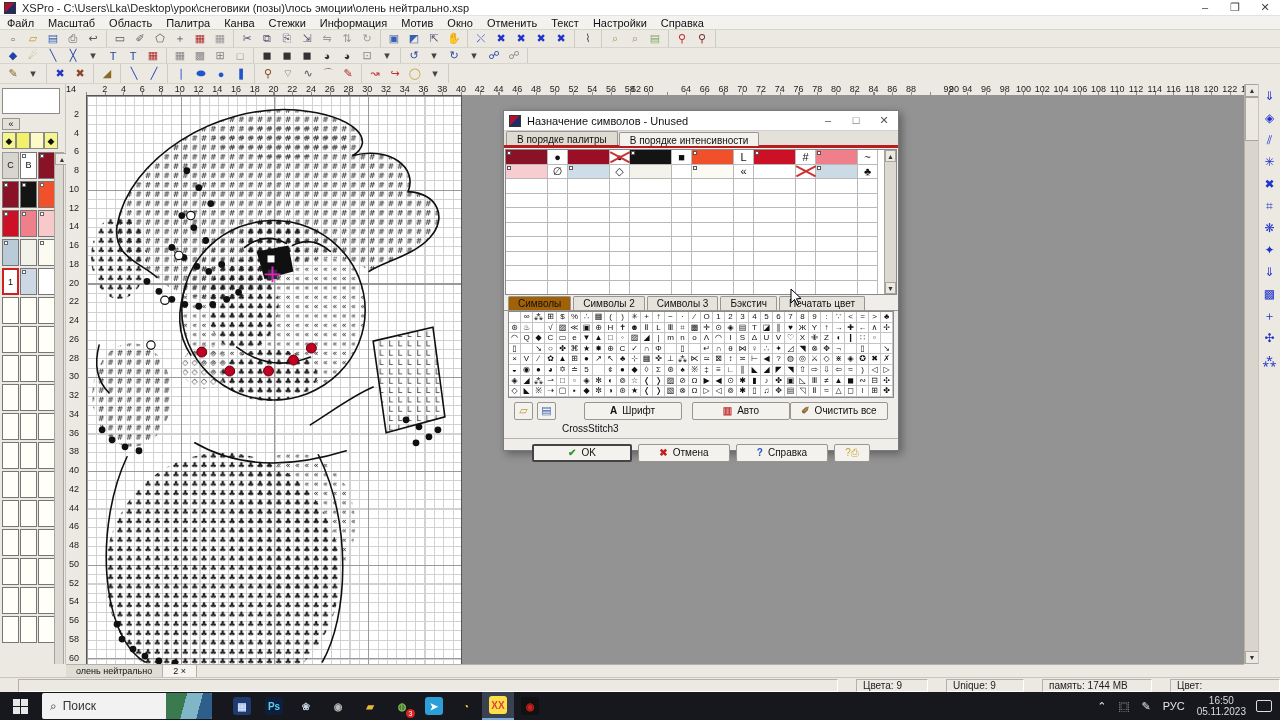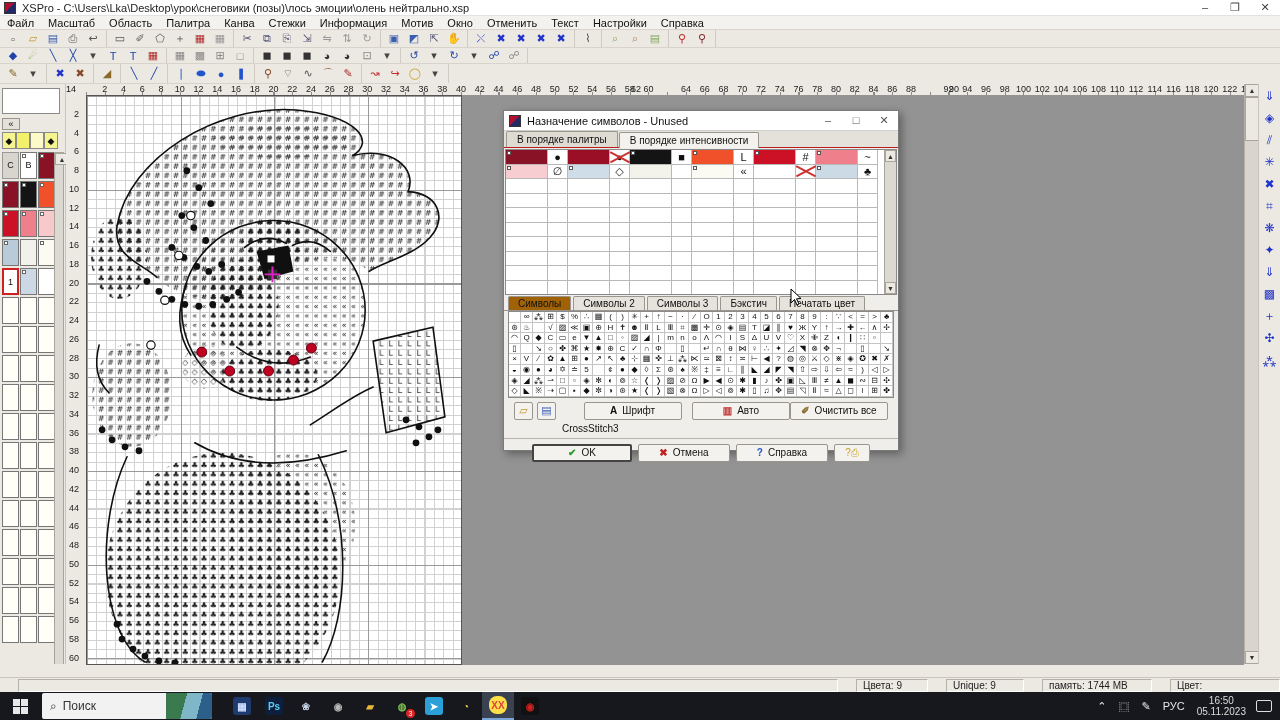--- a/index.html
+++ b/index.html
@@ -62,21 +62,21 @@
   #v-thumb { position:absolute; top:13px; left:0; width:14px; height:44px; background:#ece9e2; border:1px solid #a9a59c; }
   #right-strip { left:1258px; top:84px; width:22px; height:580px; background:#ece9e2; border-left:1px solid #c8c4bb; display:flex; flex-direction:column; align-items:center; padding-top:2px; }
   .rs-btn { width:18px; height:20px; display:flex; align-items:center; justify-content:center; font-size:12px; color:#2233cc; margin-bottom:2px; }
 
   
   #dialog { left:503px; top:110px; width:396px; height:341px; background:#f0eeea; border:1px solid #7a7a7a; box-shadow:3px 3px 8px rgba(0,0,0,.35); }
   #dlg-title { height:20px; background:#ffffff; display:flex; align-items:center; border-bottom:1px solid #d0d0d0; }
   #dlg-icon { width:12px; height:12px; margin:0 6px 0 5px; background:linear-gradient(135deg,#b01030 50%,#202a66 50%); border:1px solid #333; }
   #dlg-controls { margin-left:auto; display:flex; }
   #dlg-controls span { width:28px; text-align:center; color:#555; font-size:11px; }
-  #dlg-tabs { display:flex; height:17px; background:#e4e1da; border-bottom:1px solid #b91c1c; padding-left:2px; }
+  #dlg-tabs { display:flex; height:17px; background:#e4e1da; border-bottom:3px solid #b91c1c; padding-left:2px; }
   .dtab { padding:2px 10px 0; border:1px solid #9a968e; border-bottom:none; background:#dedbd3; margin-right:1px; font-size:10px; border-radius:2px 2px 0 0; }
   .dtab.active { background:#f4f2ee; position:relative; top:1px; }
   #color-table { position:relative; margin:1px 1px 0 1px; height:146px; background:#fff; border:1px solid #8a8a8a; overflow:hidden; }
   .ct-row { display:flex; height:14.5px; }
   .ct-cell { border-right:1px solid #b9b9b9; border-bottom:1px solid #b9b9b9; height:100%; position:relative; font-size:11px; display:flex; align-items:center; justify-content:center; }
   .ct-sw { width:42px; } .ct-sym { width:20px; background:#fff; }
   .ct-cell .mark { position:absolute; left:1px; top:1px; width:4px; height:4px; background:#fff; border:1px solid #555; }
   .ct-x { position:absolute; width:100%; height:100%; }
   .ct-x:before,.ct-x:after { content:""; position:absolute; left:50%; top:50%; width:22px; height:1.5px; background:#cc3333; }
   .ct-x:before{ transform:translate(-50%,-50%) rotate(28deg);} .ct-x:after{ transform:translate(-50%,-50%) rotate(-28deg);}
@@ -1107,20 +1107,24 @@
           <span style="color:#c6a22e">?⎙</span>
         </div>
     </div>
   </div>
 
   <svg id="cursor" class="abs" viewBox="0 0 12 18">
     <path d="M1,1 L1,15 L4.5,11.5 L7,17 L9,16 L6.5,10.8 L11,10.5 Z" fill="#fff" stroke="#000" stroke-width="1"></path>
   </svg>
 
   <div id="pal-bottom-row" class="abs"></div>
+  <div id="doc-tabs" class="abs">
+      <div class="doc-tab">олень нейтрально</div>
+      <div class="doc-tab active">2 ×</div>
+    </div>
   <div id="statusbar" class="abs">
     <div class="st-seg" style="flex:1"></div>
     <div class="st-seg" style="width:72px">Цвета: 9</div>
     <div class="st-seg" style="width:78px">Unique: 9</div>
     <div class="st-seg" style="width:110px">память: 1744 МВ</div>
     <div class="st-seg" style="width:110px">Цвет:</div>
   </div>
 
   <div id="taskbar" class="abs">
     <div id="start-btn">
@@ -1156,21 +1160,21 @@
           <div class="ic-box" style="color: rgb(124, 194, 78);">◍</div>
           <div class="badge">3</div>
         </div>
         <div class="task-ic">
           <div class="ic-box" style="color: rgb(255, 255, 255); background: rgb(43, 160, 216);">➤</div>
         </div>
         <div class="task-ic">
           <div class="ic-box" style="color: rgb(228, 196, 65);">◔</div>
         </div>
         <div class="task-ic active">
-          <div class="ic-box" style="color: rgb(224, 64, 64); background: #fde047; border-radius: 8px;">XX</div>
+          <div class="ic-box" style="color: rgb(224, 64, 64); background: #fde047;">XX</div>
         </div>
         <div class="task-ic">
           <div class="ic-box" style="color: rgb(208, 32, 32); background: rgb(17, 17, 17);">◉</div>
         </div>
       </div>
     <div id="tray">
       <span class="tray-item">⌃</span>
       <span class="tray-item">⿴</span>
       <span class="tray-item">✎</span>
       <span class="tray-item">РУС</span>

